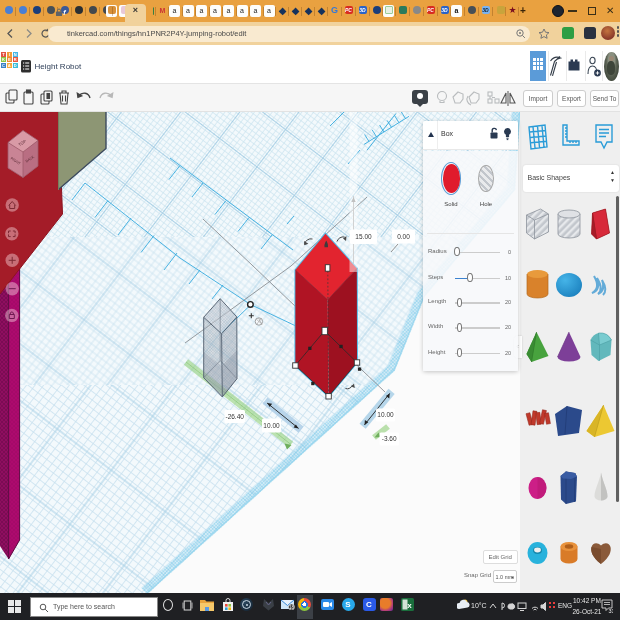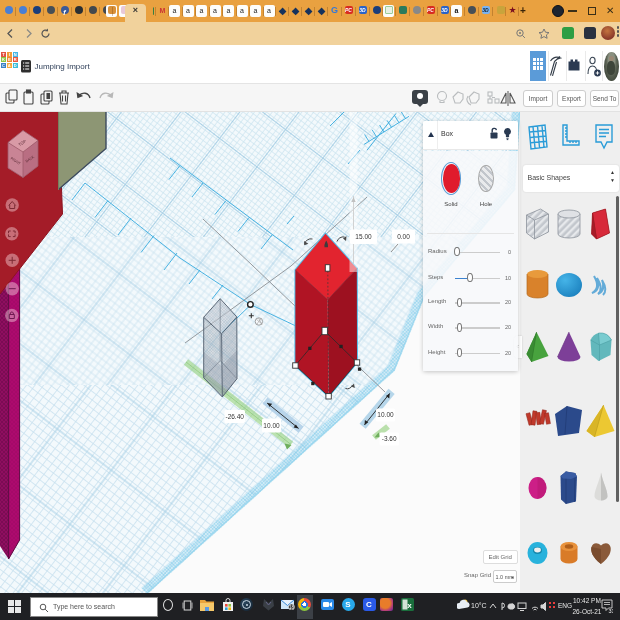--- a/index.html
+++ b/index.html
@@ -118,20 +118,25 @@
  <svg class="abs" style="left:5px;top:6px" width="11" height="11" viewBox="0 0 11 11">
         <path d="M7 1.5L3 5.5l4 4" stroke="#555" stroke-width="1.3" fill="none"></path>
       </svg>
  <svg class="abs" style="left:23px;top:6px" width="11" height="11" viewBox="0 0 11 11">
         <path d="M4 1.5l4 4-4 4" stroke="#8a8a86" stroke-width="1.3" fill="none"></path>
       </svg>
  <svg class="abs" style="left:40px;top:6px" width="11" height="11" viewBox="0 0 11 11">
         <path d="M9 5.5a3.5 3.5 0 1 1-1.2-2.6" stroke="#555" stroke-width="1.2" fill="none"></path>
         <path d="M8 0.5v2.8H5.2z" fill="#555"></path>
       </svg>
+ <div id="omni"><svg class="abs" style="left:7px;top:-17.5px" width="8" height="9" viewBox="0 0 8 9">
+          <rect x="1" y="3.5" width="6" height="4.5" rx="0.5" fill="#5f6368"></rect>
+          <path d="M2.5 3.5V2.5a1.5 1.5 0 0 1 3 0v1" stroke="#5f6368" fill="none"></path>
+        </svg>
+  <span style="margin-left:19px">tinkercad.com/things/hn1PNR2P4Y-jumping-robot/edit</span></div>
  <svg class="abs" style="left:515px;top:5.5px" width="12" height="12" viewBox="0 0 12 12">
         <circle cx="5" cy="5" r="3.2" stroke="#777" fill="none"></circle>
         <path d="M7.5 7.5l2.4 2.4M4 5h2M5 4v2" stroke="#777" fill="none"></path>
       </svg>
  <svg class="abs" style="left:538px;top:5.5px" width="12" height="12" viewBox="0 0 12 12">
         <path d="M6 1l1.5 3.2 3.5.4-2.6 2.3.7 3.4L6 8.6 2.9 10.3l.7-3.4L1 4.6l3.5-.4z" stroke="#777" fill="none"></path>
       </svg>
  <div class="abs" style="left:562px;top:5px;width:12px;height:12px;background:#2e9e44;border-radius:2.5px"></div>
  <div class="abs" style="left:584px;top:5px;width:12px;height:12px;background:#2a3240;border-radius:2.5px"></div>
  <div class="abs" style="left:601px;top:4px;width:14px;height:14px;border-radius:50%;background:radial-gradient(circle at 45% 35%,#c4743f,#8a3a2a 70%)"></div>
@@ -149,21 +154,21 @@
           <div style="height:5px;background:#e8593f">R</div>
    <div style="height:5px;background:#3b82c4">C</div>
           <div style="height:5px;background:#f5a93b">A</div>
           <div style="height:5px;background:#38bdd8">D</div>
   </div>
  </div>
  <svg class="abs" style="left:21px;top:15px" width="10" height="13" viewBox="0 0 10 13">
         <rect x="0" y="0" width="10" height="12.5" rx="1.5" fill="#2e2e2e"></rect>
         <path d="M2,3h1.2M4.2,3h4M2,6h1.2M4.2,6h4M2,9h1.2M4.2,9h4" stroke="#fff" stroke-width="1"></path>
       </svg>
- <div class="abs" style="left:34.5px;top:16.5px;font:8px 'Liberation Sans';color:#31415a">Jumping Import</div>
+ <div class="abs" style="left:34.5px;top:16.5px;font:8px 'Liberation Sans';color:#31415a">Height Robot</div>
  <div class="abs" style="left:530px;top:6px;width:16px;height:30px;background:#5b9bd8">
   <div style="position:absolute;left:3.2px;top:7px;display:grid;grid-template-columns:2.8px 2.8px 2.8px;grid-gap:0.7px">
    <div style="height:3.4px;background:#fff"></div>
           <div style="height:3.4px;background:#fff"></div>
           <div style="height:3.4px;background:#fff"></div>
    <div style="height:3.4px;background:#fff"></div>
           <div style="height:3.4px;background:#fff"></div>
           <div style="height:3.4px;background:#fff"></div>
    <div style="height:3.4px;background:#fff"></div>
           <div style="height:3.4px;background:#fff"></div>

